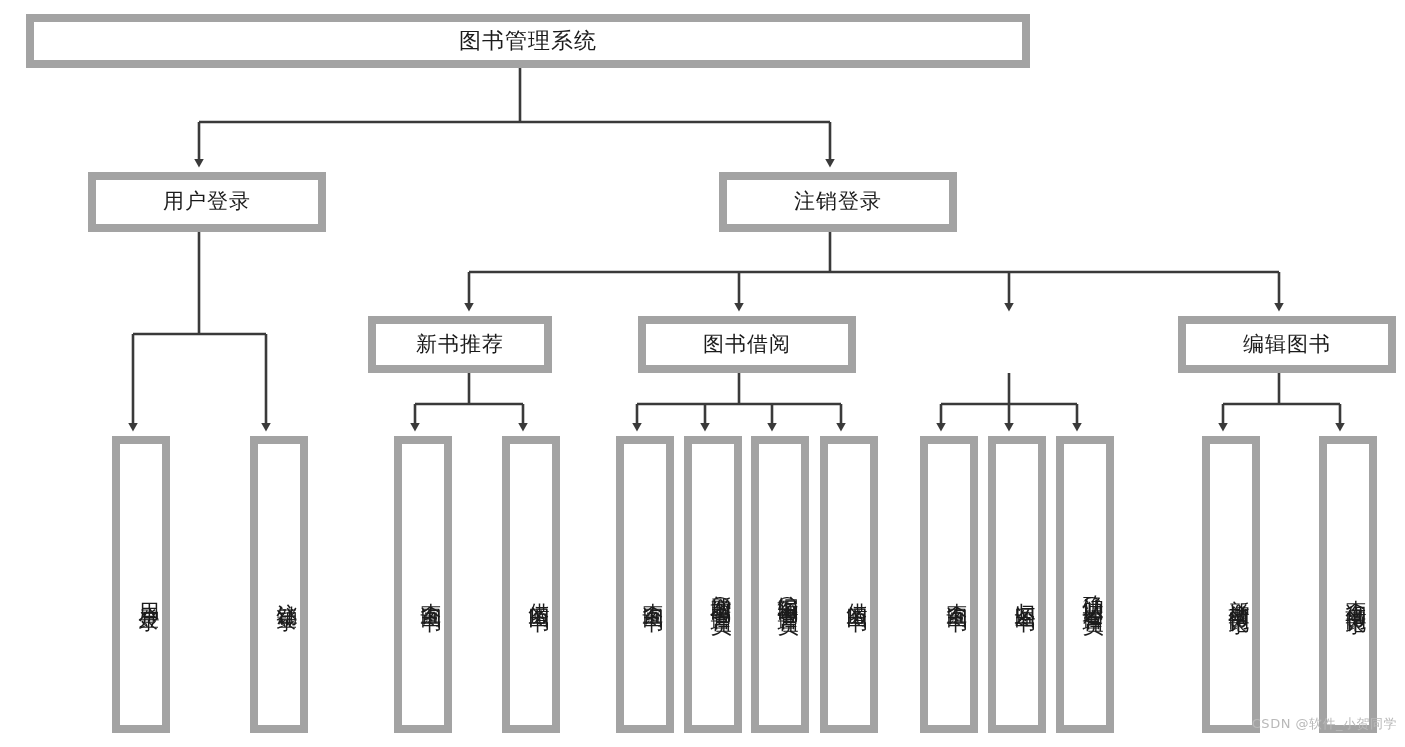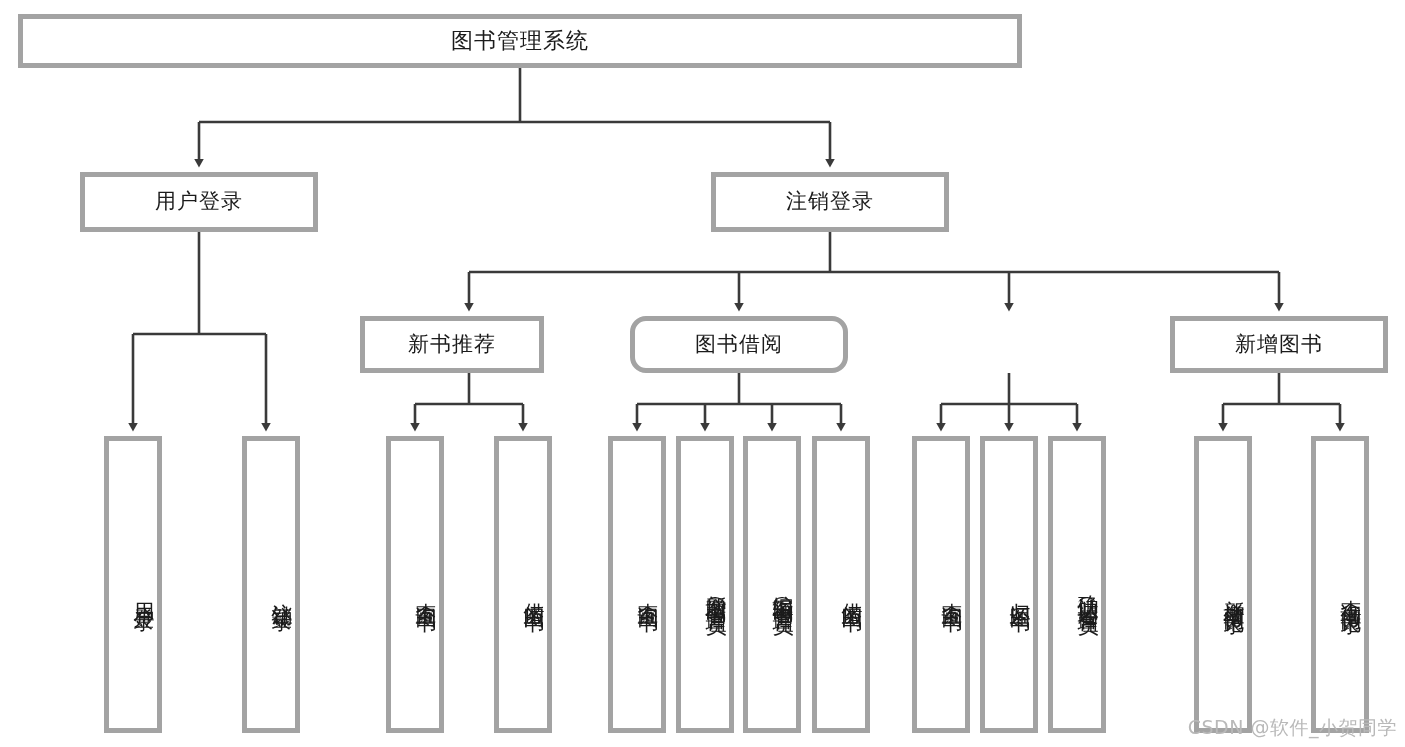--- a/index.html
+++ b/index.html
@@ -24,27 +24,28 @@
     left: 0;
     top: 0;
     width: 1405px;
     height: 747px;
     pointer-events: none;
   }
   
   .node {
     position: absolute;
     box-sizing: border-box;
-    border: 5px solid #a3a3a3;
+    border: 8px solid #a3a3a3;
     background: #ffffff;
     display: flex;
     align-items: center;
     justify-content: center;
     color: #1b1b1b;
     z-index: 2;
+    margin-left: 8px;
   }
   .node.horiz {
     font-size: 21px;
     line-height: 1.2;
     letter-spacing: 1px;
     white-space: nowrap;
   }
   .node.root {
     font-size: 22px;
   }
@@ -60,22 +61,22 @@
   }
   .node.vert > .vlabel {
     writing-mode: vertical-rl;
     text-orientation: upright;
     display: block;
   }
   
   #watermark {
     position: absolute;
     right: 8px;
-    bottom: 6px;
-    font-size: 19px;
+    bottom: 14px;
+    font-size: 13px;
     color: #b9b9b9;
     letter-spacing: 0.5px;
     white-space: nowrap;
     z-index: 3;
     font-family: "DejaVu Sans", "Liberation Sans", sans-serif;
   }
 </style>
 </head>
 <body>
 
@@ -143,27 +144,27 @@
   </div>
 
   <div class="node horiz" style="left:711px; top:172px; width:238px; height:60px;">
     <span>注销登录</span>
   </div>
 
   <div class="node horiz" style="left:360px; top:316px; width:184px; height:57px;">
     <span>新书推荐</span>
   </div>
 
-  <div class="node horiz" style="left:630px; top:316px; width:218px; height:57px;border-radius:16px;">
+  <div class="node horiz" style="left:630px; top:316px; width:218px; height:57px;">
     <span>图书借阅</span>
   </div>
 
 
   <div class="node horiz" style="left:1170px; top:316px; width:218px; height:57px;">
-    <span>新增图书</span>
+    <span>编辑图书</span>
   </div>
 
   <div class="node vert" style="left:104px; top:436px; width:58px; height:297px;">
     <span class="vlabel">用户登录</span>
   </div>
 
   <div class="node vert" style="left:242px; top:436px; width:58px; height:297px;">
     <span class="vlabel">注销登录</span>
   </div>
 

